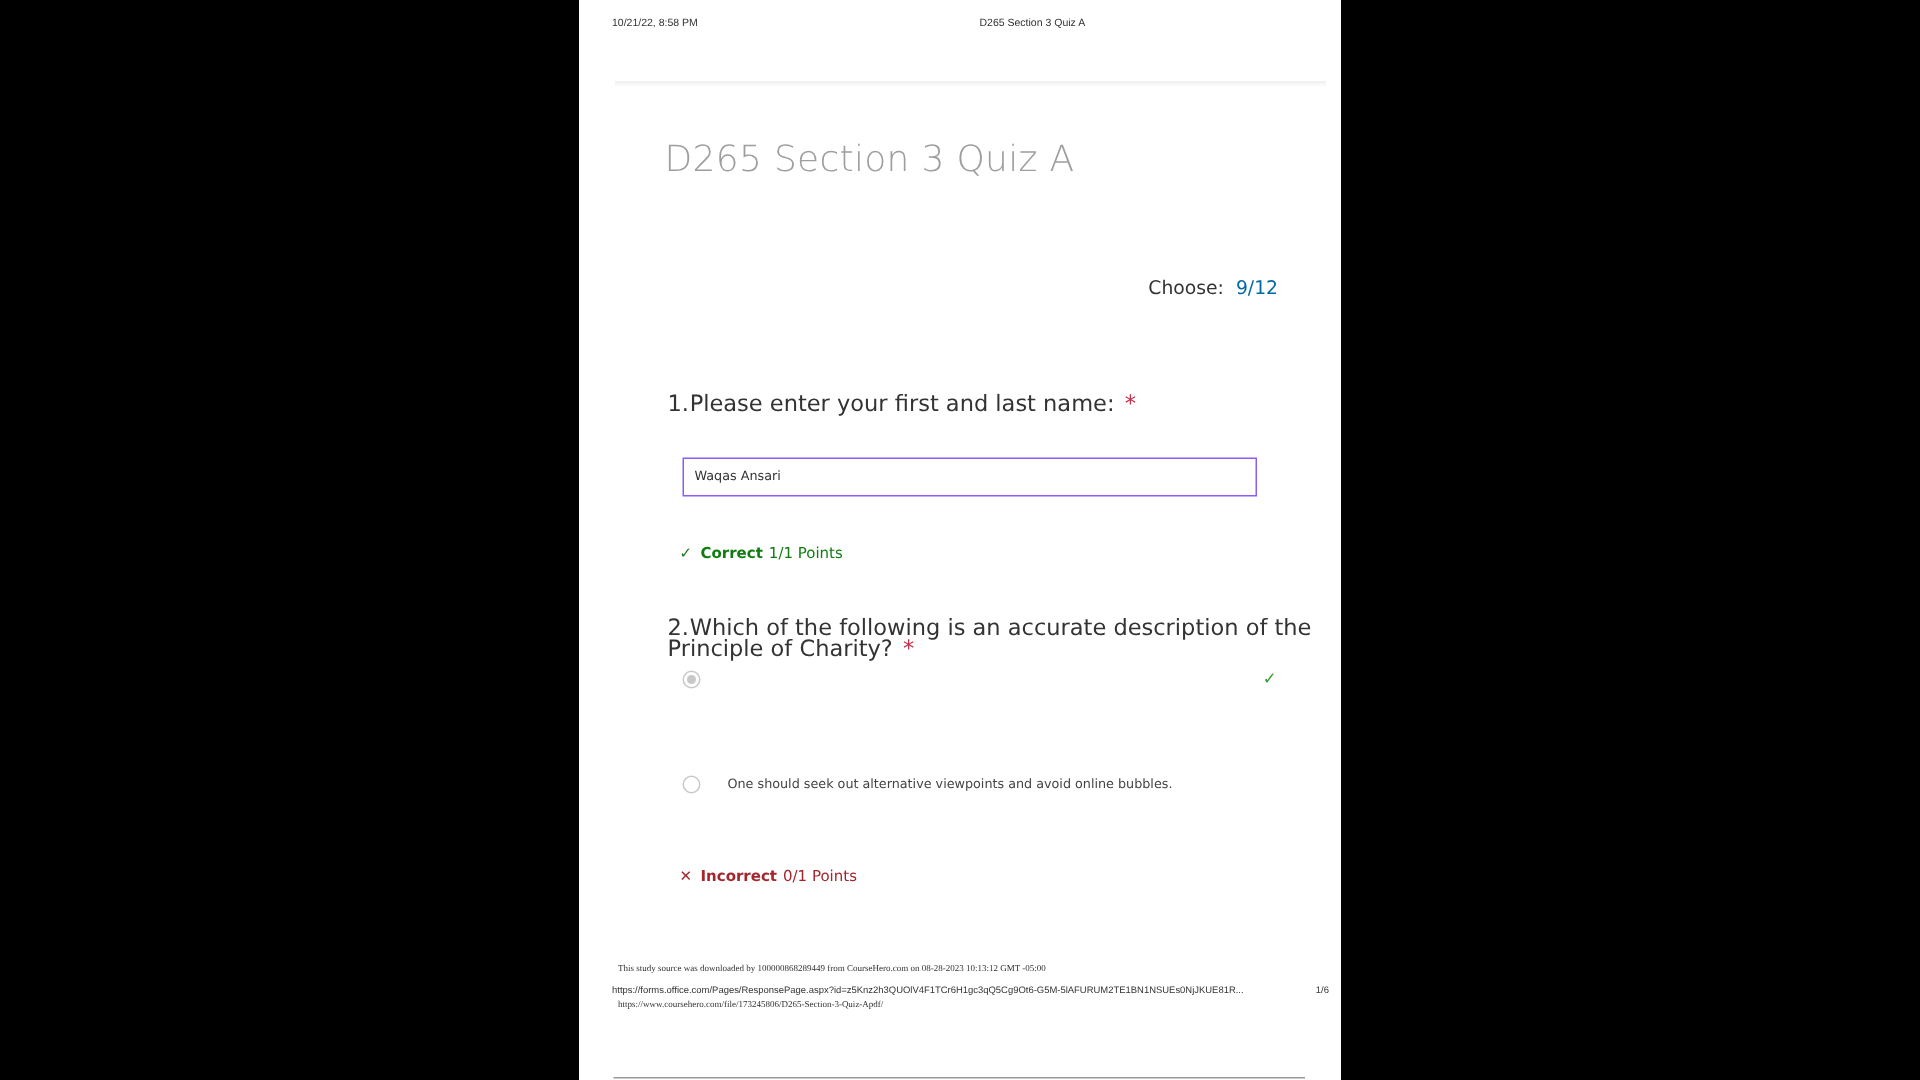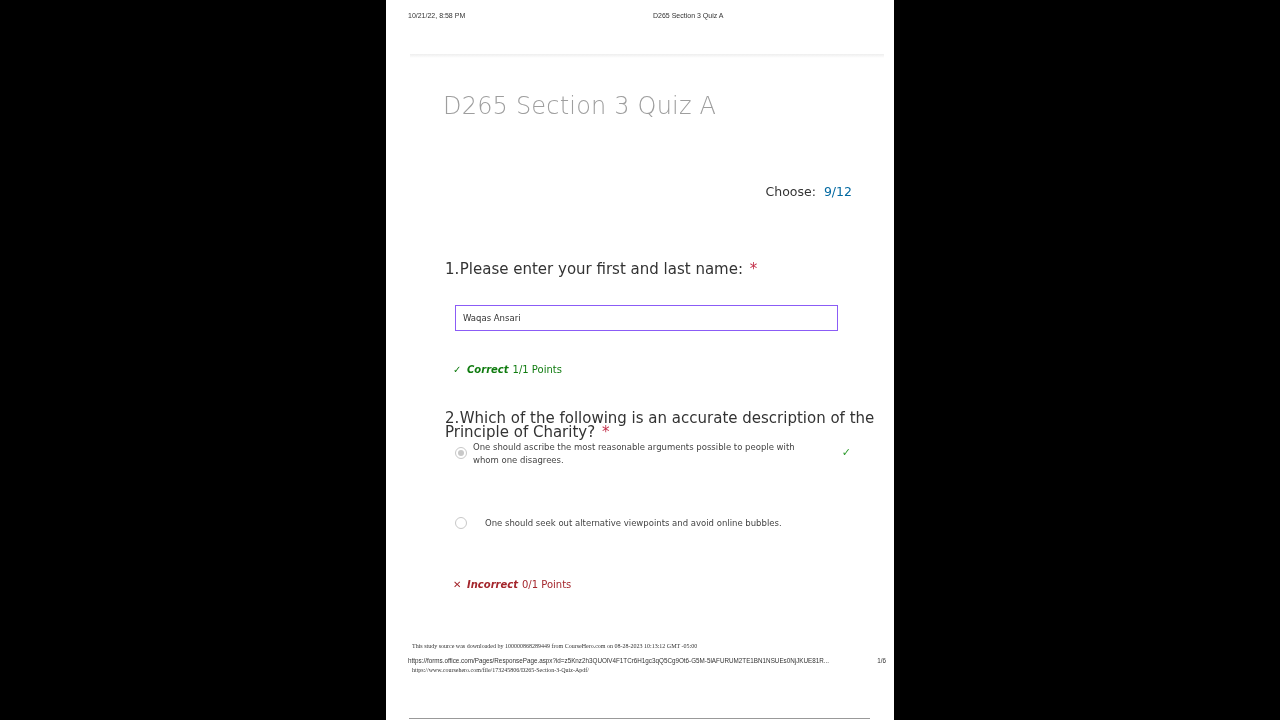--- a/index.html
+++ b/index.html
@@ -26,21 +26,21 @@
   .q .num { display: inline-block; width: 10px; }
   .q .req { color: #c4314b; margin-left: 2px; }
   .q-text-indent { padding-left: 10px; text-indent: -10px; }
   .answer-box {
     position: absolute; left: 69px; top: 289px; width: 383px; height: 26px;
     border: 1px solid #8b5cf6; font-size: 8.5px; color: #333; padding: 7px 7px; margin-top: 16px;
   }
   .status { position: absolute; left: 67px; font-size: 10px; }
   .status.correct { color: #107c10; }
   .status.incorrect { color: #a4262c; }
-  .status .label { font-weight: bold; margin-left: 3px; font-style: italic; }
+  .status .label { font-weight: bold; margin-left: 3px; }
   .status .pts { margin-left: 4px; font-weight: normal; text-align: center; }
   .status .icon { display: inline-block; width: 11px; }
   .option { position: absolute; left: 69px; width: 380px; font-size: 8.5px; color: #444; line-height: 13px; }
   .option .radio {
     position: absolute; left: 0; top: 0; width: 12px; height: 12px; border-radius: 50%;
     border: 1px solid #c8c8c8; background: #fff;
   }
   .option .radio.selected::after {
     content: ""; position: absolute; left: 2px; top: 2px; width: 6px; height: 6px; border-radius: 50%; background: #c8c8c8;
   }
@@ -81,21 +81,20 @@
     <span class="icon">✓</span><span class="label">Correct</span><span class="pts">1/1 Points</span>
   </div>
   <div class="q" style="top:411px;">
     <span class="num">2.</span>
     <span>Which of the following is an accurate description of the Principle of Charity?</span>
     <span class="req">*</span>
   </div>
 
   <div class="option" style="top:441px;">
     <span class="radio selected" style="top:6px;"></span>
-    <span class="otext" style="width:335px;">One should ascribe the most reasonable arguments possible to people with whom one disagrees.</span>
     <span class="check">✓</span>
   </div>
   <div class="option" style="top:517px;padding-left:12px;">
     <span class="radio"></span>
     <span class="otext">One should seek out alternative viewpoints and avoid online bubbles.</span>
   </div>
 
   <div class="status incorrect" style="top:579px;">
     <span class="icon">✕</span><span class="label">Incorrect</span><span class="pts">0/1 Points</span>
   </div>

